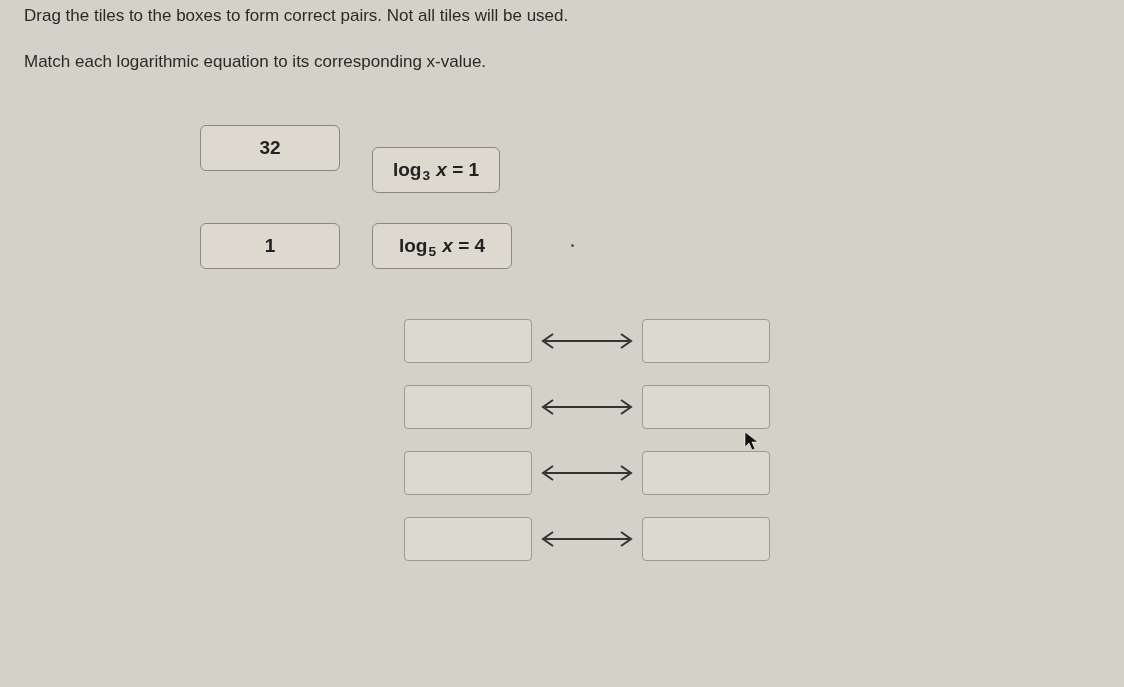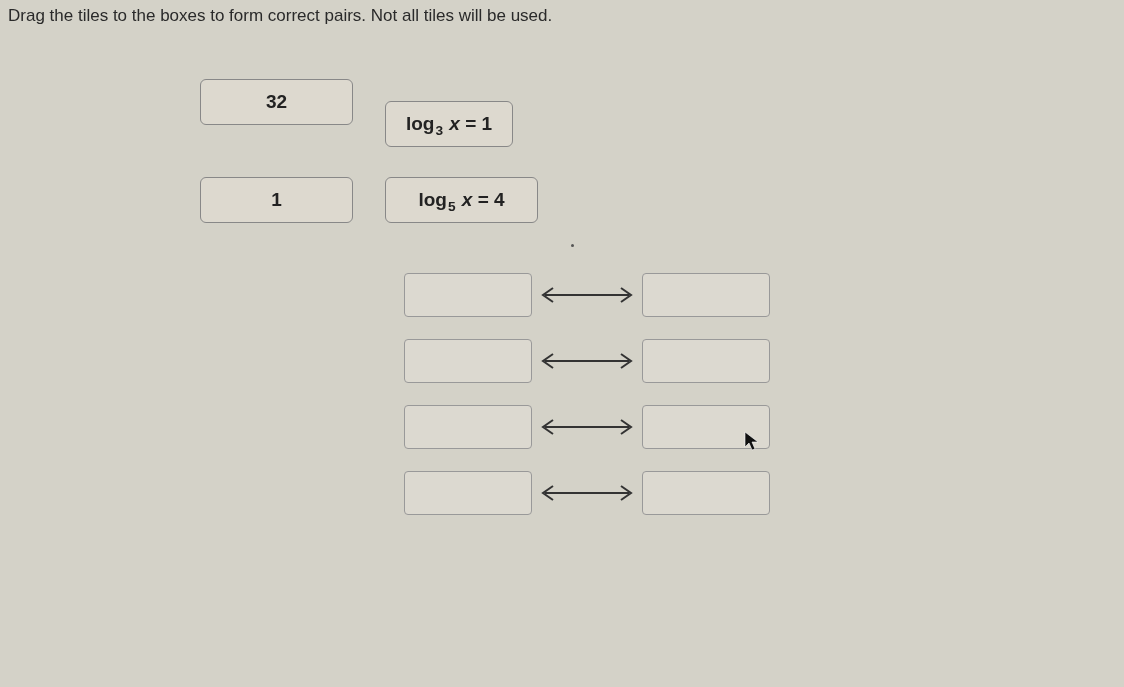--- a/index.html
+++ b/index.html
@@ -8,39 +8,39 @@
     padding: 0;
     width: 1124px;
     height: 687px;
     background: #d4d2c8;
     font-family: Arial, sans-serif;
     color: #2a2a2a;
     overflow: hidden;
     position: relative;
   }
   .instructions {
-    padding: 4px 8px 0 8px;
+    padding: 4px 8px 0 24px;
     font-size: 17px;
     line-height: 1.4;
   }
   .instructions p {
     margin: 0 0 22px 0;
   }
   .tile-area {
     margin-top: 30px;
     padding-left: 200px;
   }
   .tile-row {
     display: flex;
     gap: 32px;
     margin-bottom: 30px;
     align-items: center;
   }
   .tile {
-    width: 153px;
+    width: 140px;
     height: 46px;
     border: 1px solid #888;
     border-radius: 6px;
     background: #ddd9cf;
     display: flex;
     align-items: center;
     justify-content: center;
     font-size: 19px;
     font-weight: bold;
     color: #222;
@@ -95,20 +95,21 @@
     top: 244px;
     width: 3px; height: 3px;
     background: #555; border-radius: 50%;
   }
 </style>
 </head>
 <body>
 
 <div class="instructions">
   <p>Drag the tiles to the boxes to form correct pairs. Not all tiles will be used.</p>
+  <p>Match each logarithmic equation to its corresponding x-value.</p>
 </div>
 
 <div class="tile-area">
   <div class="tile-row">
     <div class="tile">
       <span>32</span>
     </div>
     <div class="tile narrow">
       <span><span>log</span><span class="sub">3</span><span class="ital"> x</span><span> = </span><span>1</span></span>
     </div>

